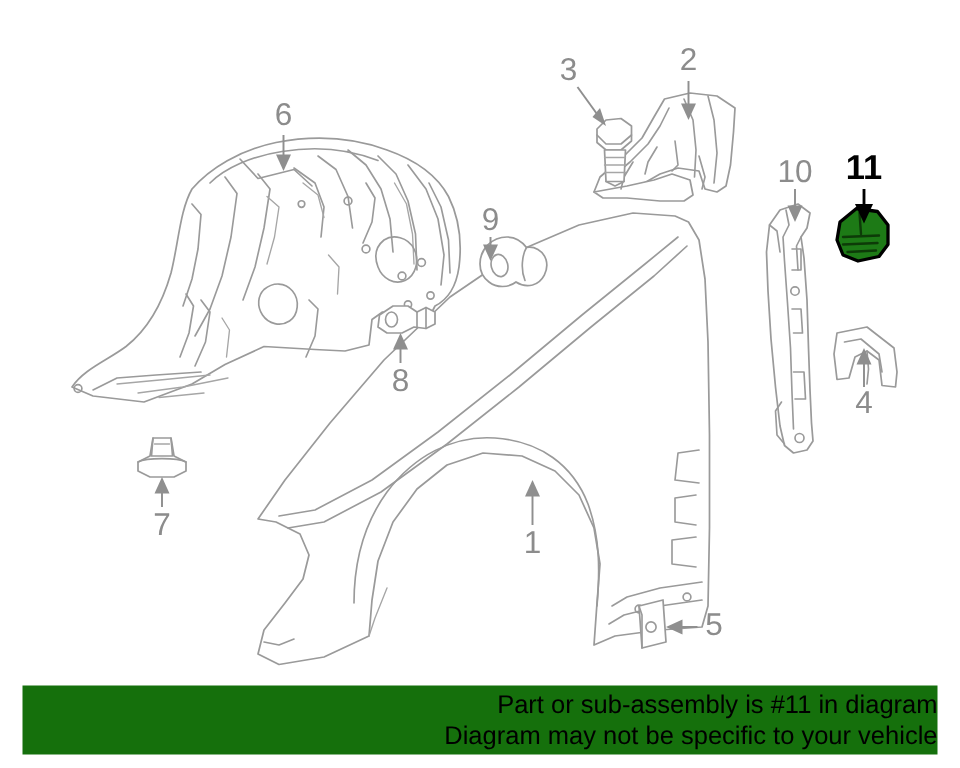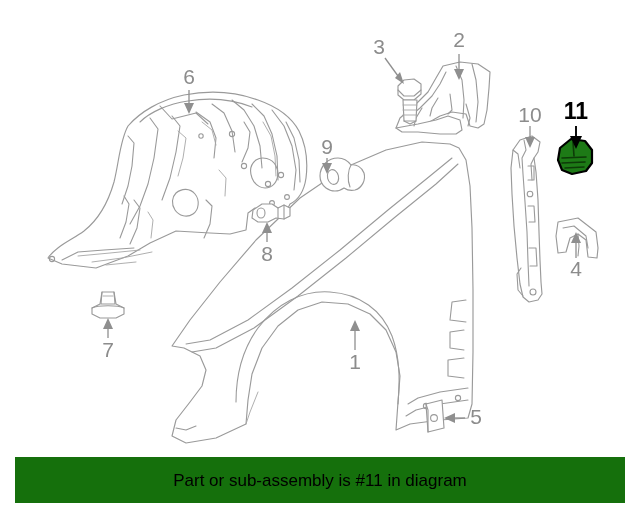--- a/index.html
+++ b/index.html
@@ -93,21 +93,21 @@
   }
   #disclaimer-banner {
     position: absolute;
     left: 15px;
     top: 457px;
     width: 610px;
     height: 46px;
     background: #15700c;
     display: flex;
     flex-direction: column;
-    align-items: center;
+    align-items: flex-end;
     justify-content: center;
     box-sizing: border-box;
   }
   .banner-line {
     color: #000000;
     font-family: "Liberation Sans", sans-serif;
     font-size: 17px;
     line-height: 21px;
     white-space: nowrap;
   }
@@ -348,15 +348,16 @@
     <g>
       <path class="leader-line-hl" d="M576,126 L576,140"></path>
       <path class="leader-head-hl" d="M576,149 L570,136 L582,136 Z"></path>
       <text class="callout-label-hl" x="576" y="113">11</text>
     </g>
 
   </svg>
 
   <div id="disclaimer-banner">
     <div class="banner-line">Part or sub-assembly is #11 in diagram</div>
+    <div class="banner-line">Diagram may not be specific to your vehicle</div>
   </div>
 
 </div>
 
 </body></html>

